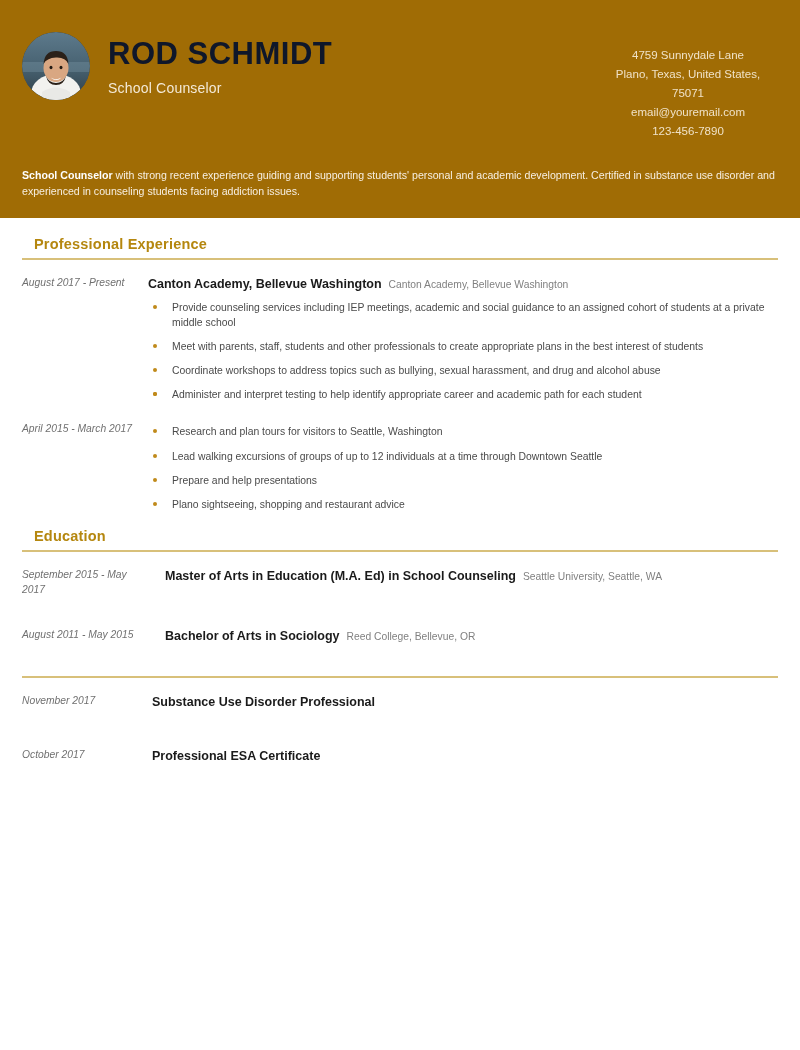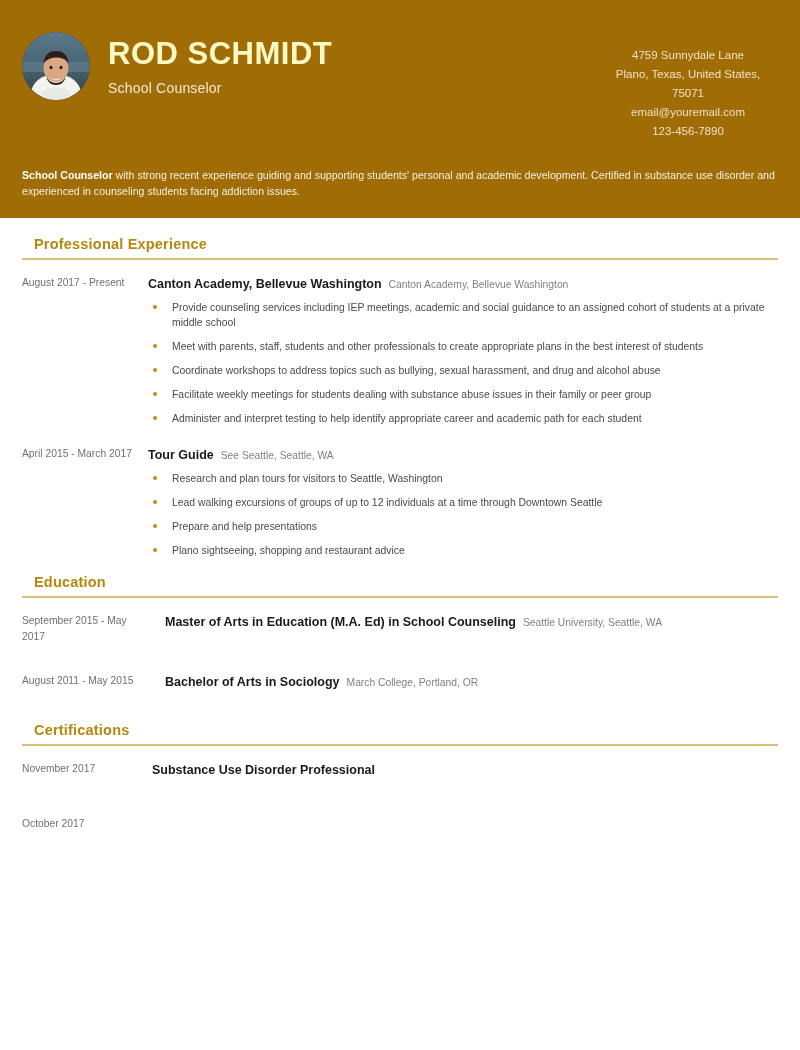--- a/index.html
+++ b/index.html
@@ -45,21 +45,21 @@
     overflow: hidden;
     flex: 0 0 auto;
     margin-right: 18px;
     background: #3d4a52;
     position: relative;
   }
   .avatar svg { display: block; width: 68px; height: 68px; }
 
   .name-block { padding-top: 2px; }
   .full-name {
-    color: #fef9c3;
+    color: #0f172a;
     font-size: 31px;
     font-weight: bold;
     letter-spacing: 0.5px;
     line-height: 1.05;
     margin: 0 0 10px 0;
     white-space: nowrap;
   }
   .job-title-head {
     color: #f4ead8;
     font-size: 14px;
@@ -114,20 +114,21 @@
     align-items: flex-start;
     margin-bottom: 16px;
   }
   .entry-date {
     width: 118px;
     flex: 0 0 118px;
     color: #707070;
     font-size: 10.3px;
     line-height: 1.5;
     padding-top: 3px;
+    font-style: italic;
   }
   .entry-main { flex: 1 1 auto; padding-left: 8px; }
 
   .entry-heading {
     margin: 0 0 4px 0;
     line-height: 1.4;
   }
   .entry-title {
     color: #1a1a1a;
     font-size: 12.5px;
@@ -237,32 +238,29 @@
       <div class="entry">
         <div class="entry-date">August 2017 - Present</div>
         <div class="entry-main">
           <div class="entry-heading">
             <span class="entry-title">Canton Academy, Bellevue Washington</span><span class="entry-org">Canton Academy, Bellevue Washington</span>
           </div>
           <ul class="bullets">
             <li><span class="bullet-dot"></span><span>Provide counseling services including IEP meetings, academic and social guidance to an assigned cohort of students at a private middle school</span></li>
             <li><span class="bullet-dot"></span><span>Meet with parents, staff, students and other professionals to create appropriate plans in the best interest of students</span></li>
             <li><span class="bullet-dot"></span><span>Coordinate workshops to address topics such as bullying, sexual harassment, and drug and alcohol abuse</span></li>
-            <li><span class="bullet-dot"></span><span>Facilitate weekly meetings for students dealing with substance abuse issues in their family or peer group</span></li>
+            <li><span class="bullet-dot"></span></li>
             <li><span class="bullet-dot"></span><span>Administer and interpret testing to help identify appropriate career and academic path for each student</span></li>
           </ul>
         </div>
       </div>
 
       <div class="entry">
         <div class="entry-date">April 2015 - March 2017</div>
         <div class="entry-main">
-          <div class="entry-heading">
-            <span class="entry-title">Tour Guide</span><span class="entry-org">See Seattle, Seattle, WA</span>
-          </div>
           <ul class="bullets">
             <li><span class="bullet-dot"></span><span>Research and plan tours for visitors to Seattle, Washington</span></li>
             <li><span class="bullet-dot"></span><span>Lead walking excursions of groups of up to 12 individuals at a time through Downtown Seattle</span></li>
             <li><span class="bullet-dot"></span><span>Prepare and help presentations</span></li>
             <li><span class="bullet-dot"></span><span>Plano sightseeing, shopping and restaurant advice</span></li>
           </ul>
         </div>
       </div>
     </div>
 
@@ -276,38 +274,42 @@
           <div class="entry-heading">
             <span class="entry-title">Master of Arts in Education (M.A. Ed) in School Counseling</span><span class="entry-org">Seattle University, Seattle, WA</span>
           </div>
         </div>
       </div>
 
       <div class="entry entry-edu">
         <div class="entry-date">August 2011 - May 2015</div>
         <div class="entry-main">
           <div class="entry-heading">
-            <span class="entry-title">Bachelor of Arts in Sociology</span><span class="entry-org">March College, Portland, OR</span>
+            <span class="entry-title">Bachelor of Arts in Sociology</span><span class="entry-org">Reed College, Bellevue, OR</span>
           </div>
         </div>
       </div>
     </div>
 
     <div class="section section-cert">
-      <div class="section-title">Certifications</div>
       <div class="section-rule"></div>
 
       <div class="entry entry-cert">
         <div class="entry-date">November 2017</div>
         <div class="entry-main">
           <div class="entry-heading">
             <span class="entry-title">Substance Use Disorder Professional</span>
           </div>
         </div>
       </div>
 
       <div class="entry entry-cert">
         <div class="entry-date">October 2017</div>
+        <div class="entry-main">
+          <div class="entry-heading">
+            <span class="entry-title">Professional ESA Certificate</span>
+          </div>
+        </div>
       </div>
     </div>
 
   </div>
 </div>
 
 </body></html>

